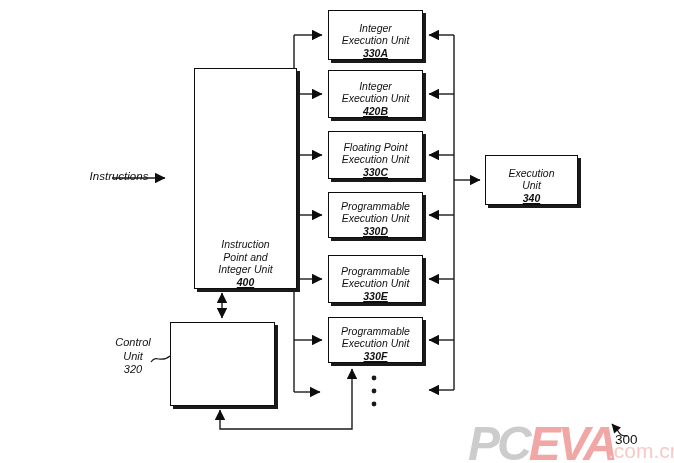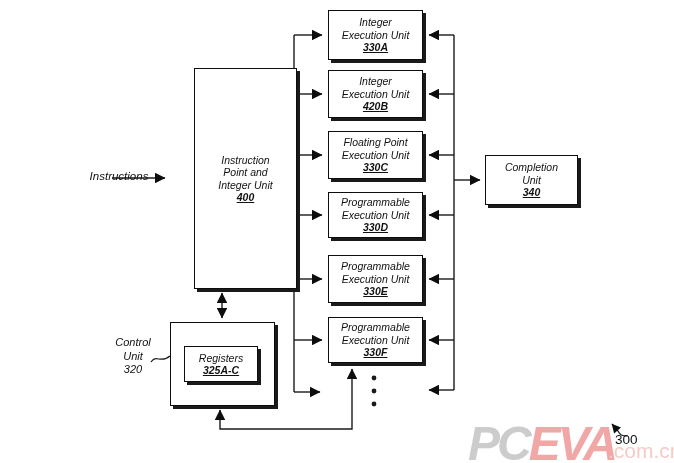--- a/index.html
+++ b/index.html
@@ -18,21 +18,21 @@
   .wm-domain{
     position:absolute;left:608px;top:440px;
     font-size:21px;font-weight:normal;font-style:normal;
     letter-spacing:0px;line-height:1;z-index:0;white-space:nowrap;
     user-select:none;
   }
   
   .box{
     position:absolute;background:#fff;border:1.6px solid #0d0d0d;
     box-shadow:3px 3px 0 #1a1a1a;
-    display:flex;flex-direction:column;align-items:center;justify-content:center;
+    display:flex;flex-direction:column;align-items:center;justify-content:flex-end;
     text-align:center;font-style:italic;font-size:10.5px;line-height:12.5px;
     z-index:2;box-sizing:border-box;
   }
   .box .tl{display:block;}
   .ref{text-decoration:underline;font-weight:bold;}
   .freelabel{
     position:absolute;font-style:italic;font-size:11.5px;line-height:13.5px;
     text-align:center;z-index:2;white-space:nowrap;
   }
   svg.wires{position:absolute;left:0;top:0;z-index:1;}
@@ -130,30 +130,26 @@
     <span class="tl">Execution Unit</span>
     <span class="tl ref">330E</span>
   </div>
   <div class="box" style="left:328px;top:317px;width:95px;height:46px;">
     <span class="tl">Programmable</span>
     <span class="tl">Execution Unit</span>
     <span class="tl ref">330F</span>
   </div>
 
   <div class="box" style="left:485px;top:155px;width:93px;height:50px;">
-    <span class="tl">Completion</span>
+    <span class="tl">Execution</span>
     <span class="tl">Unit</span>
     <span class="tl ref">340</span>
   </div>
 
   <div class="box" style="left:170px;top:322px;width:105px;height:84px;"></div>
-  <div class="box" style="left:184px;top:346px;width:74px;height:36px;z-index:3;">
-    <span class="tl">Registers</span>
-    <span class="tl ref">325A-C</span>
-  </div>
   <div class="freelabel" style="left:104px;top:336px;width:58px;font-size:11px;">
     <span class="tl" style="display:block;">Control</span>
     <span class="tl" style="display:block;">Unit</span>
     <span class="tl" style="display:block;">320</span>
   </div>
 
   <div class="fig-ref">300</div>
 
 </div>
 

